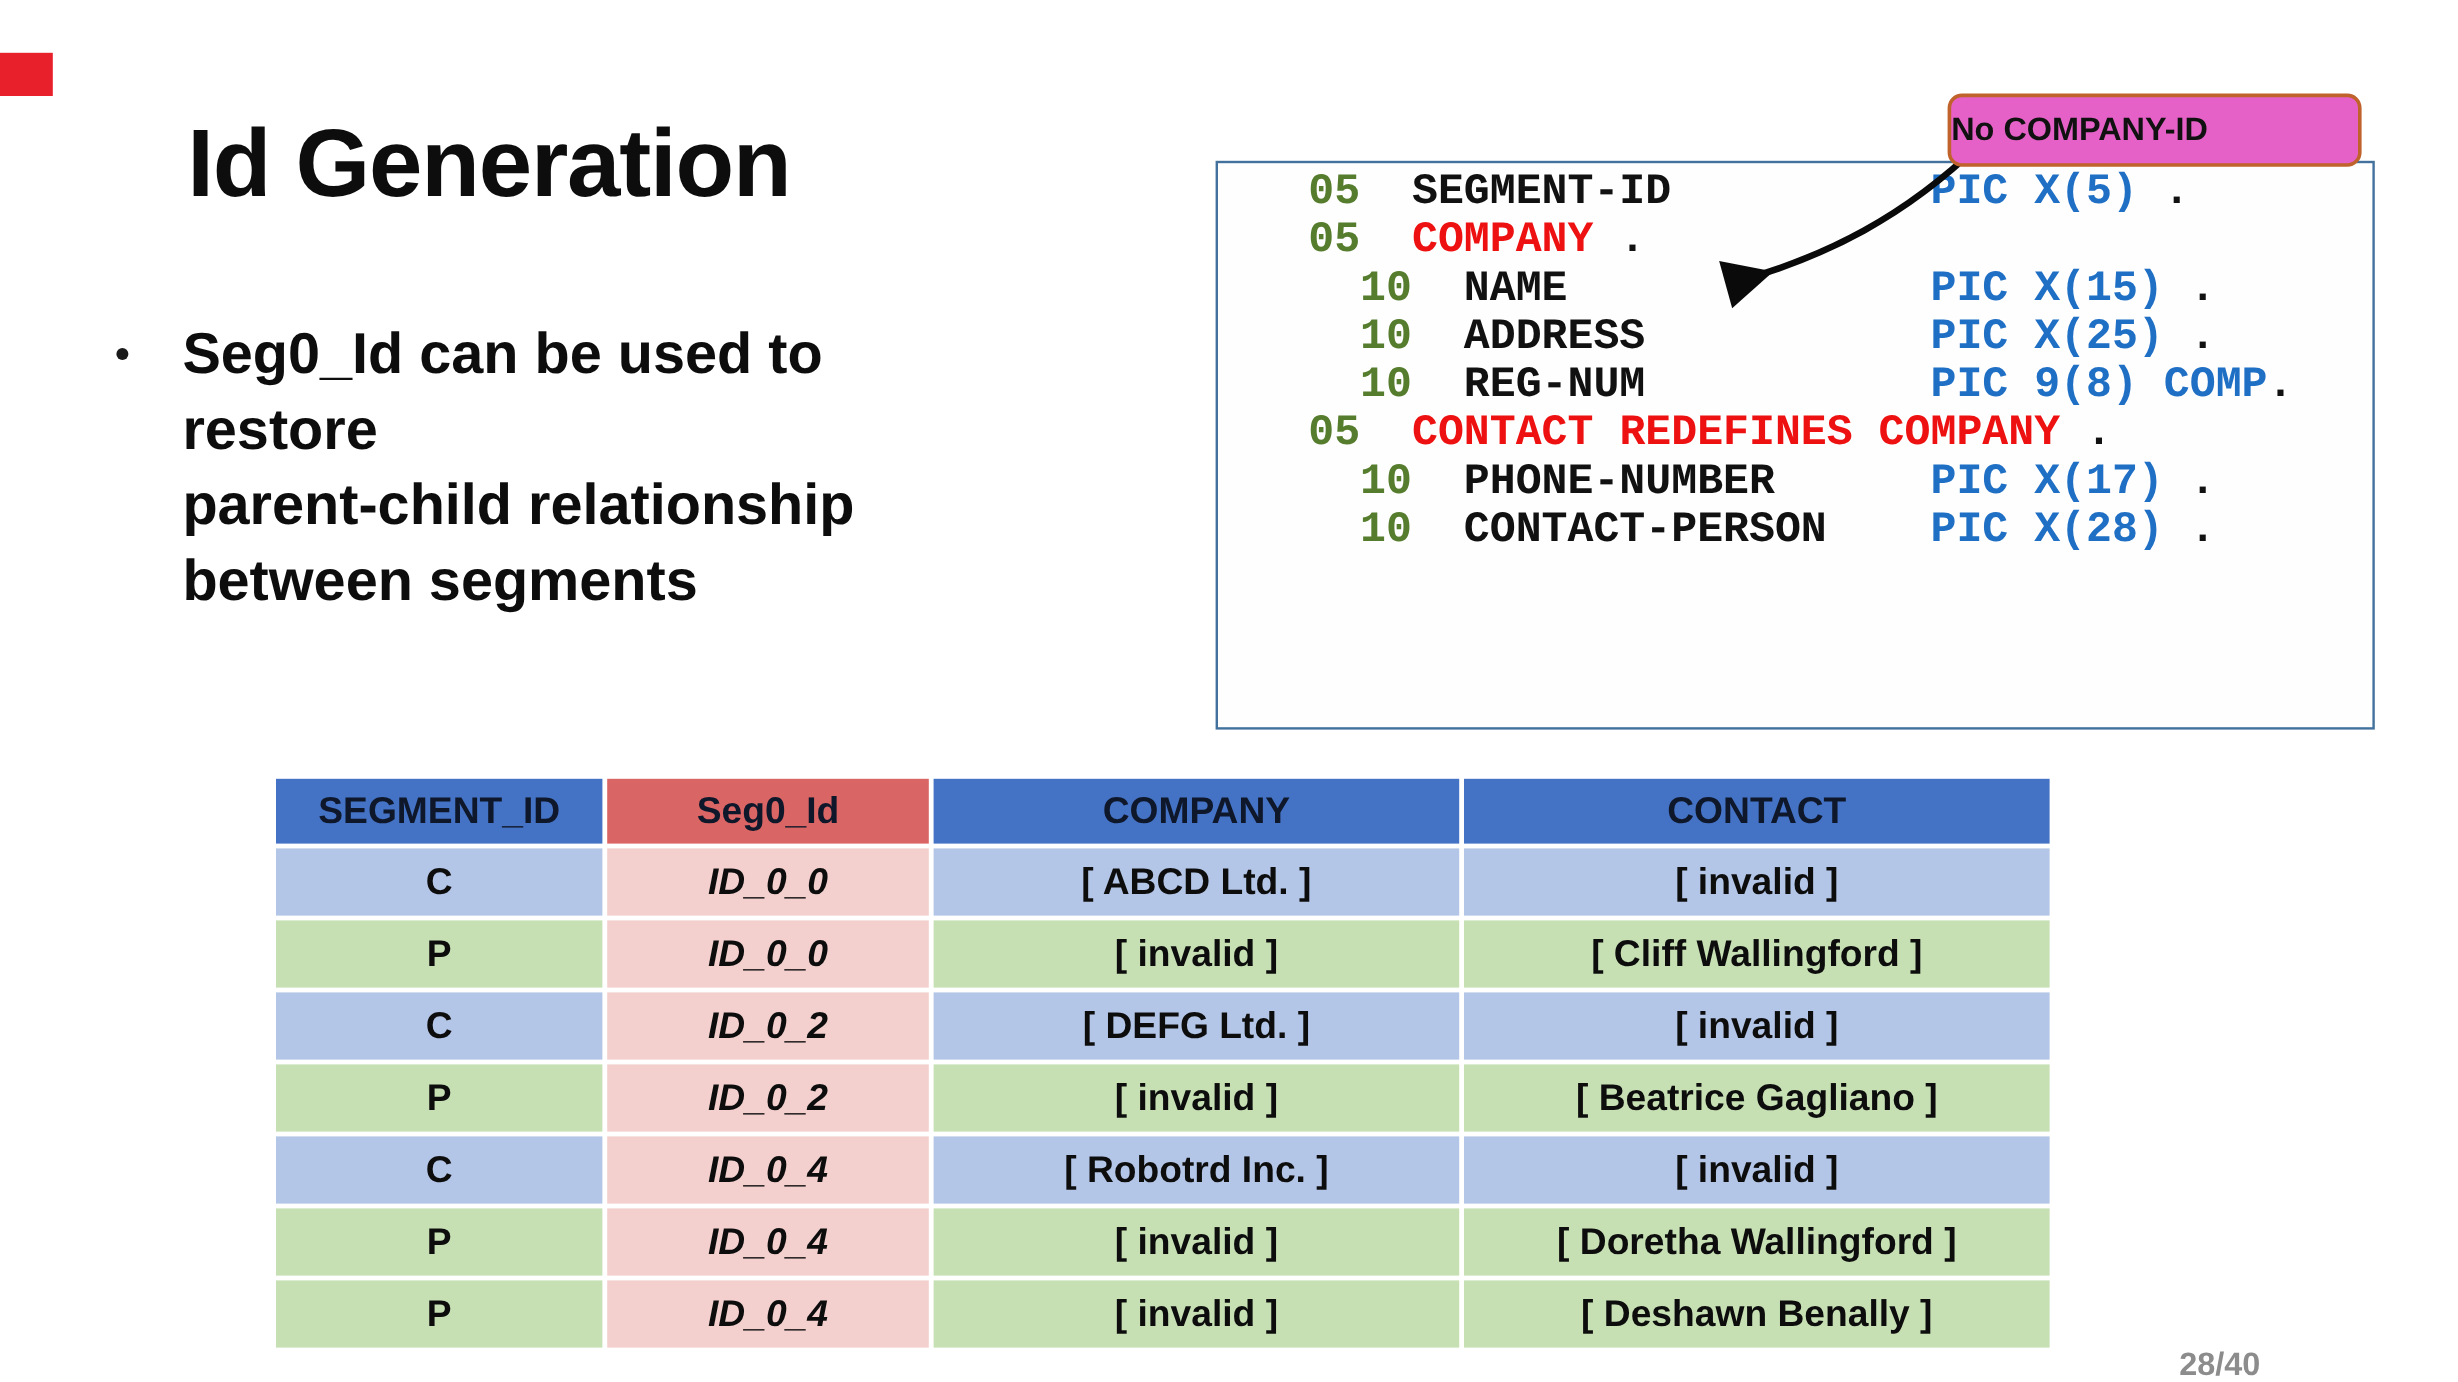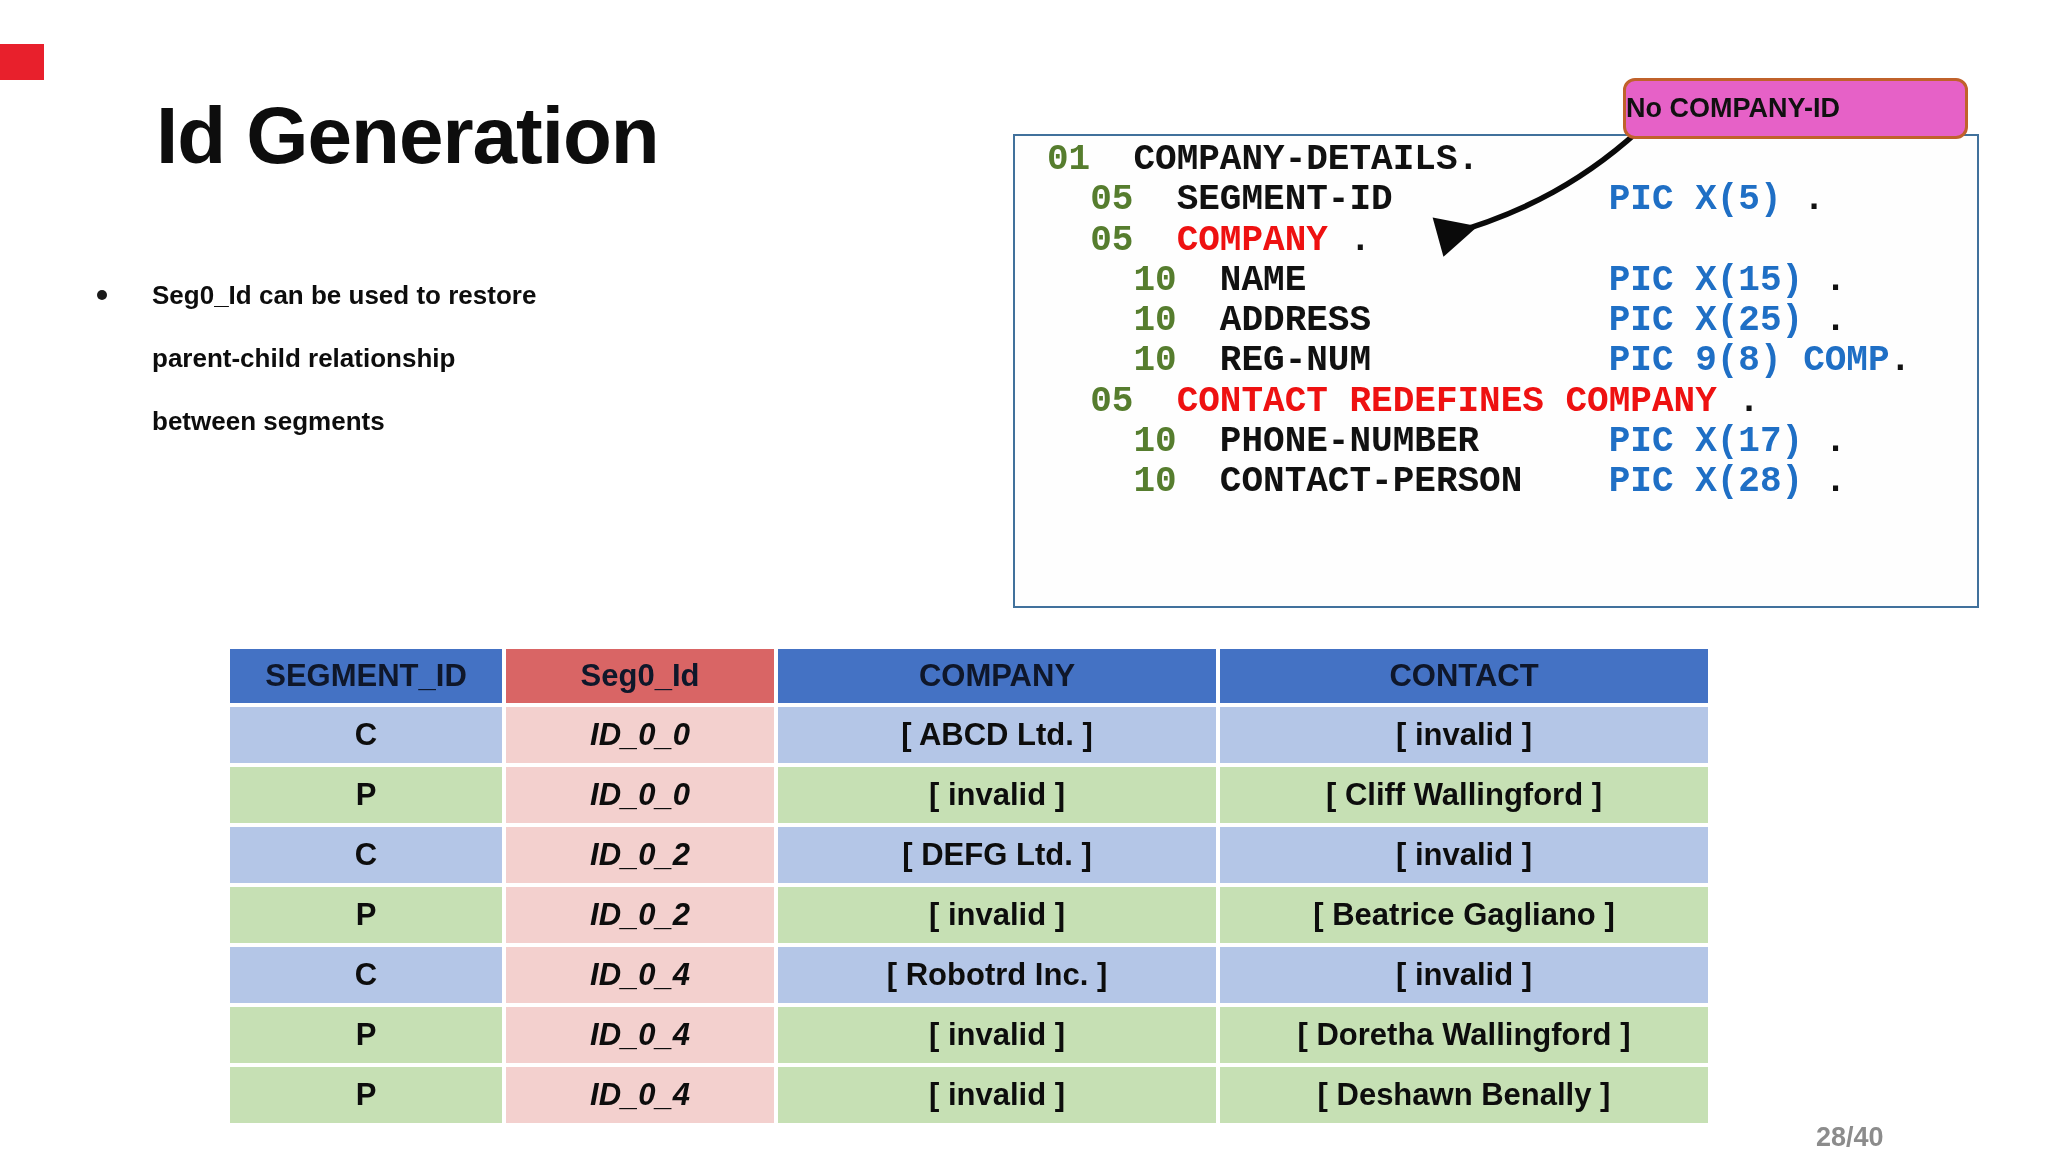--- a/index.html
+++ b/index.html
@@ -9,21 +9,21 @@
 
   .red-corner { position:absolute; left:0; top:0; width:44px; height:36px;
                 background:var(--corner-red); }
 
   .title { position:absolute; left:156px; top:46px; font-size:80px; font-weight:700;
            letter-spacing:-1px; color:#0d0d0d; }
 
   .bullet-dot { position:absolute; left:97px; top:246px; width:10px; height:10px;
                 border-radius:50%; background:#1a1a1a; }
   .bullet-text { position:absolute; left:152px; top:220px; width:680px;
-                 font-size:26px; font-weight:700; color:#0d0d0d; line-height:63px; }
+                 font-size:48px; font-weight:700; color:#0d0d0d; line-height:63px; }
 
   .code-box { position:absolute; left:1013px; top:90px; width:966px; height:474px;
               background:#fefefe; border:2.5px solid var(--code-border); }
   .code-lines { padding:4px 0 0 32px; font-family:"Liberation Mono", monospace;
                 font-size:36px; font-weight:700; }
   .code-line { white-space:pre; line-height:40.3px; height:40.3px; }
   .cp-level     { color:var(--code-level); }
   .cp-keyword   { color:var(--code-keyword); }
   .cp-highlight { color:var(--code-highlight); }
   .cp-plain     { color:var(--code-plain); }
@@ -63,21 +63,20 @@
 
   <div class="bullet-dot"></div>
   <div class="bullet-text" id="bullet-text">
       <div>Seg0_Id  can be used to restore</div>
       <div>parent-child relationship</div>
       <div>between segments</div>
     </div>
 
   <div class="code-box">
     <div class="code-lines" id="code-lines">
-        <div class="code-line"><span class="cp-level">01</span><span class="cp-plain">  COMPANY-DETAILS.</span></div>
         <div class="code-line"><span class="cp-plain">  </span><span class="cp-level">05</span><span class="cp-plain">  SEGMENT-ID</span><span class="cp-plain">          </span><span class="cp-keyword">PIC X(5)</span><span class="cp-plain"> .</span></div>
         <div class="code-line"><span class="cp-plain">  </span><span class="cp-level">05</span><span class="cp-plain">  </span><span class="cp-highlight">COMPANY</span><span class="cp-plain"> .</span></div>
         <div class="code-line"><span class="cp-plain">    </span><span class="cp-level">10</span><span class="cp-plain">  NAME</span><span class="cp-plain">              </span><span class="cp-keyword">PIC X(15)</span><span class="cp-plain"> .</span></div>
         <div class="code-line"><span class="cp-plain">    </span><span class="cp-level">10</span><span class="cp-plain">  ADDRESS</span><span class="cp-plain">           </span><span class="cp-keyword">PIC X(25)</span><span class="cp-plain"> .</span></div>
         <div class="code-line"><span class="cp-plain">    </span><span class="cp-level">10</span><span class="cp-plain">  REG-NUM</span><span class="cp-plain">           </span><span class="cp-keyword">PIC 9(8) COMP</span><span class="cp-plain">.</span></div>
         <div class="code-line"><span class="cp-plain">  </span><span class="cp-level">05</span><span class="cp-plain">  </span><span class="cp-highlight">CONTACT REDEFINES COMPANY</span><span class="cp-plain"> .</span></div>
         <div class="code-line"><span class="cp-plain">    </span><span class="cp-level">10</span><span class="cp-plain">  PHONE-NUMBER</span><span class="cp-plain">      </span><span class="cp-keyword">PIC X(17)</span><span class="cp-plain"> .</span></div>
         <div class="code-line"><span class="cp-plain">    </span><span class="cp-level">10</span><span class="cp-plain">  CONTACT-PERSON</span><span class="cp-plain">    </span><span class="cp-keyword">PIC X(28)</span><span class="cp-plain"> .</span></div>
       </div>
   </div>

